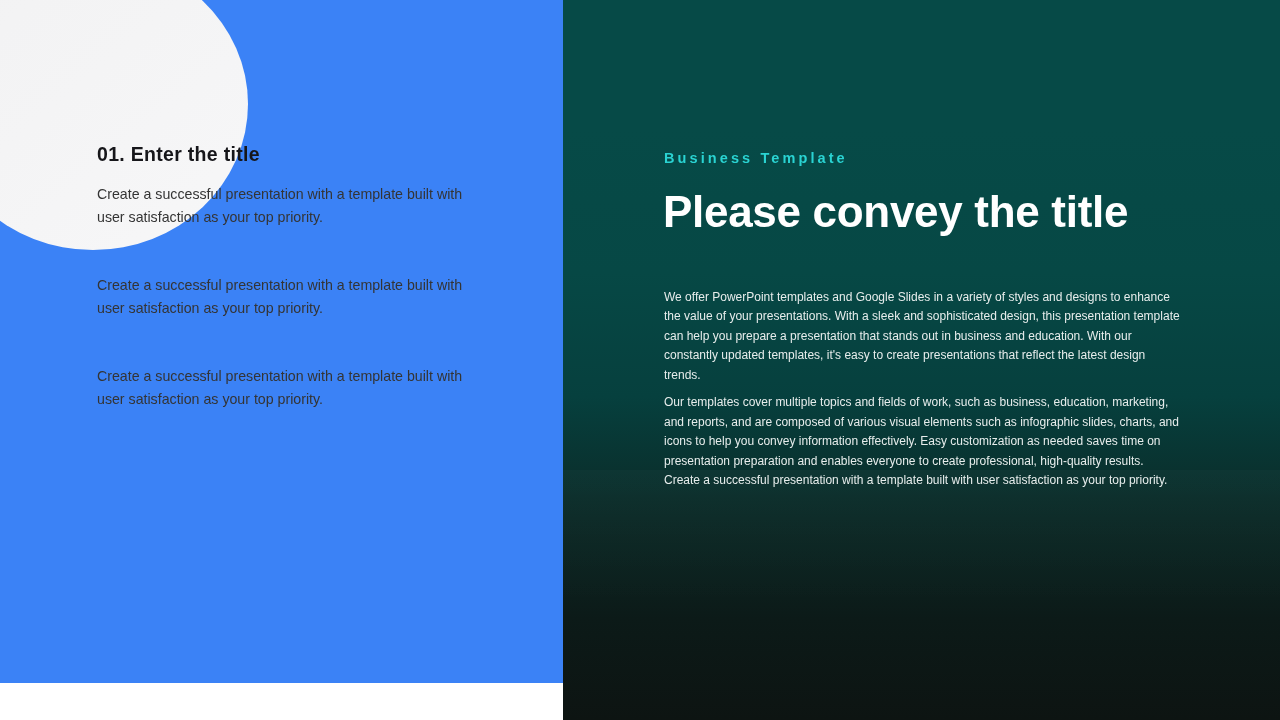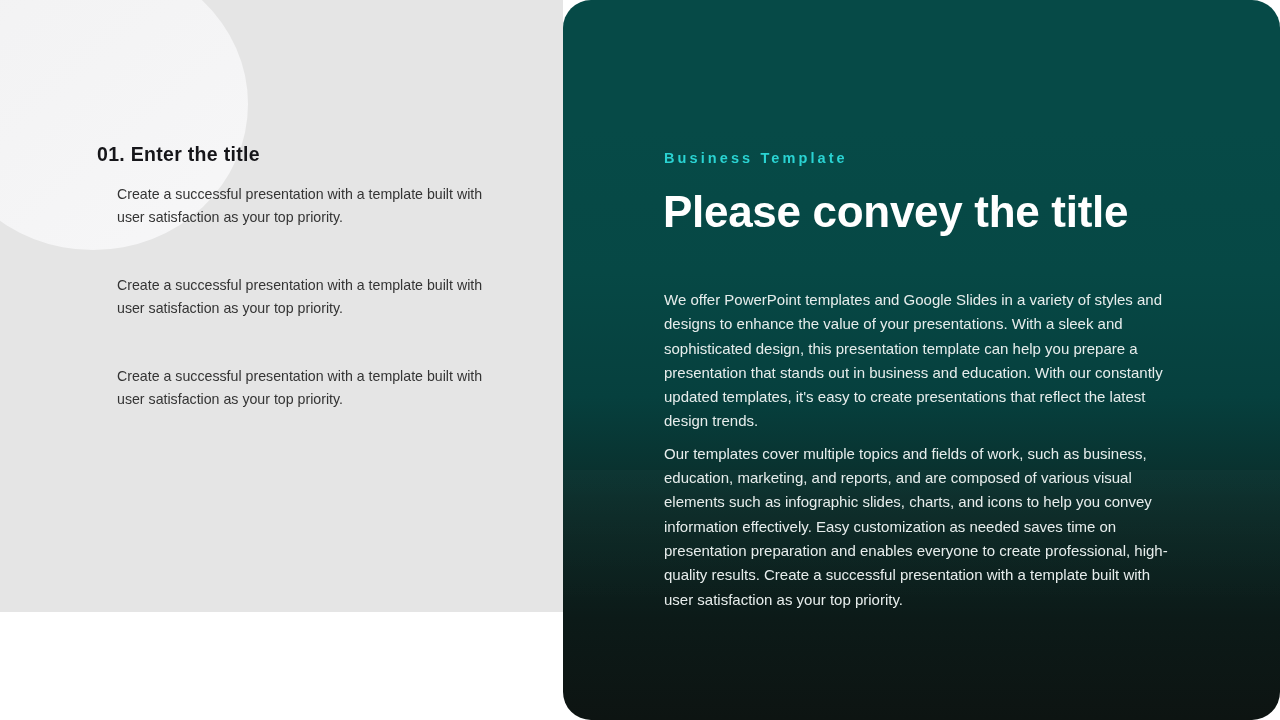--- a/index.html
+++ b/index.html
@@ -22,22 +22,22 @@
     overflow: hidden;
     background: #ffffff;
   }
 
   
   .left-panel {
     position: absolute;
     left: 0;
     top: 0;
     width: 563px;
-    height: 612px;
-    background: #e5e5e5;
+    height: 683px;
+    background: #3b82f6;
     overflow: hidden;
     text-decoration: underline;
   }
 
   .left-blob {
     position: absolute;
     left: -62px;
     top: -42px;
     width: 310px;
     height: 292px;
@@ -69,41 +69,39 @@
     margin-bottom: 16px;
     white-space: nowrap;
   }
 
   .feature-desc {
     font-size: 14.2px;
     font-weight: 400;
     color: #343434;
     line-height: 1.62;
     max-width: 372px;
-    margin-left: 20px;
   }
 
   
   .right-panel {
     position: absolute;
     left: 563px;
     top: 0;
     width: 717px;
     height: 720px;
     overflow: hidden;
     background:
       linear-gradient(180deg,
         #064a47 0%,
         #064a47 18%,
         #064845 38%,
         #06403e 55%,
         #0b2926 72%,
         #0c1a18 86%,
         #0d1412 100%);
-    border-radius: 28px;
   }
 
   .right-panel::after {
     
     content: "";
     position: absolute;
     left: 0;
     top: 470px;
     width: 100%;
     height: 140px;
@@ -146,21 +144,21 @@
   }
 
   .body-copy {
     position: absolute;
     top: 288px;
     left: 0;
     width: 516px;
   }
 
   .body-paragraph {
-    font-size: 15px;
+    font-size: 12px;
     font-weight: 400;
     color: #e7edec;
     line-height: 1.62;
     text-align: left;
   }
 
   .body-paragraph + .body-paragraph {
     margin-top: 8px;
   }
 </style>

